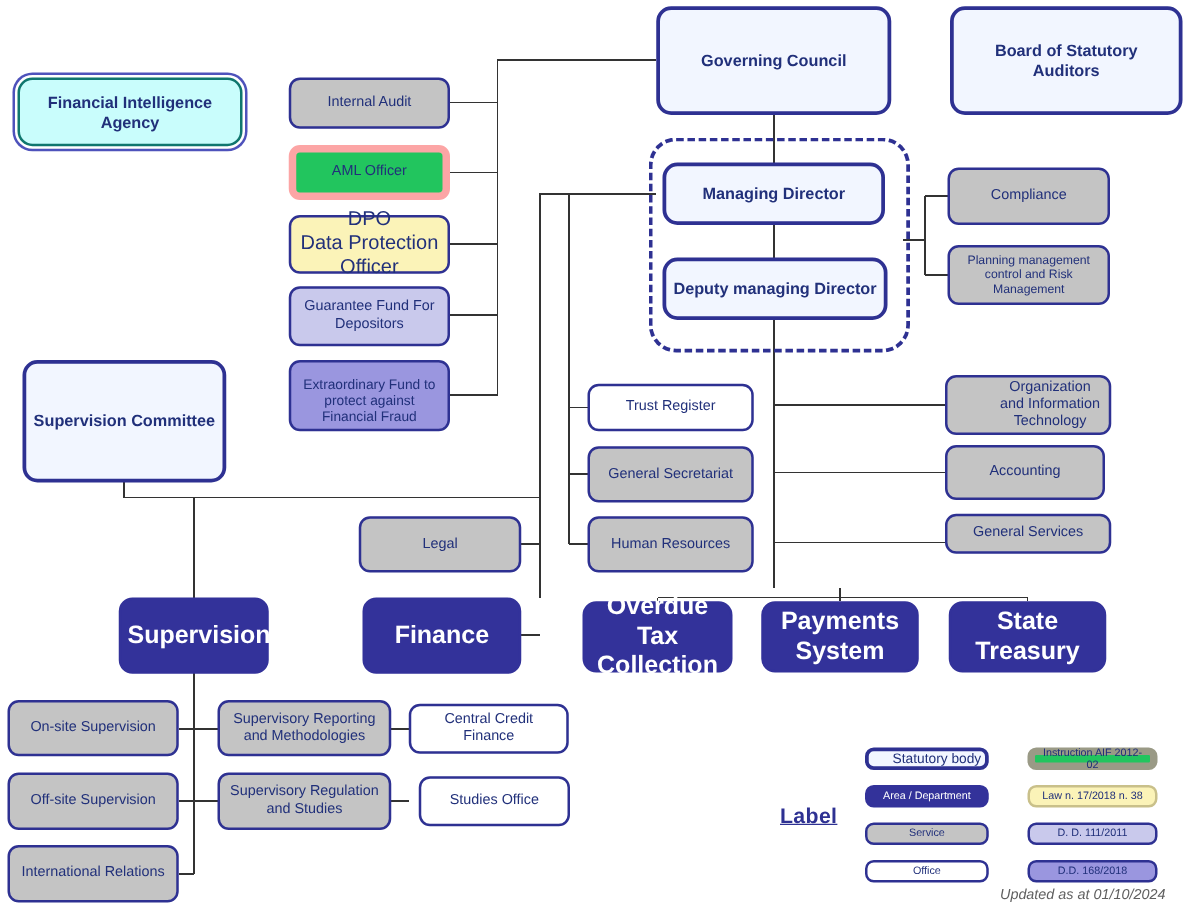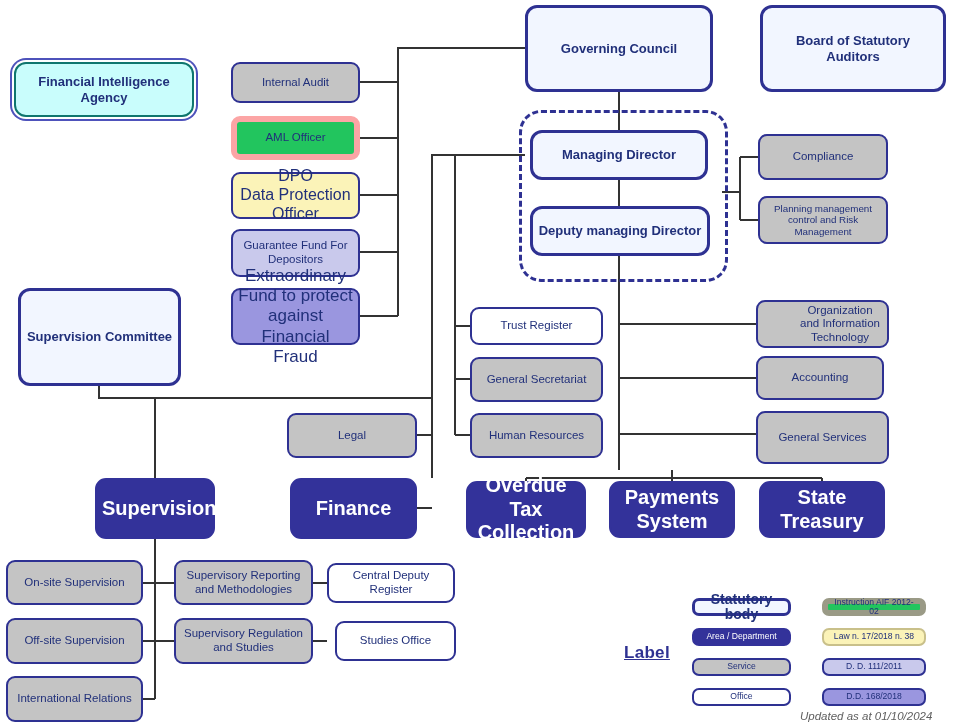--- a/index.html
+++ b/index.html
@@ -26,21 +26,21 @@
   
   .t-statutory{background:#f2f6ff;border:3px solid #2e3192;border-radius:12px;
                font-weight:bold;font-size:13px;}
   .t-dept{background:#33329a;border:2px solid #33329a;border-radius:11px;
           color:#ffffff;font-weight:bold;font-size:20px;}
   .t-service{background:#c4c4c4;border:2px solid #2e3192;font-size:11.5px;}
   .t-office{background:#ffffff;border:2px solid #2e3192;font-size:11.5px;}
   .t-instr{background:#22c55e;border:6px solid #fca5a5;font-size:11.5px;}
   .t-law{background:#fbf3b8;border:2px solid #2e3192;font-size:16px;}
   .t-dd111{background:#c9c9ec;border:2px solid #2e3192;font-size:11.5px;}
-  .t-dd168{background:#9a96df;border:2px solid #2e3192;font-size:17px;}
+  .t-dd168{background:#9a96df;border:2px solid #2e3192;font-size:11px;align-items:flex-end;}
 
   
   .t-fia{
     background:#c9fdfc;border:2px solid #0f766e;border-radius:12px;
     font-weight:bold;font-size:13px;
     box-shadow:0 0 0 2px #ffffff, 0 0 0 4px #4e52bb;
   }
 
   
   #md-frame{
@@ -51,21 +51,21 @@
   
   #legend-title{
     position:absolute;z-index:3;color:#2e3192;font-weight:bold;font-size:17px;
     text-decoration:underline;letter-spacing:.3px;
   }
   .legend-chip{
     position:absolute;z-index:3;box-sizing:border-box;
     display:flex;align-items:center;justify-content:center;text-align:center;
     font-size:8.6px;color:#21307a;border-radius:7px;padding:0 3px;line-height:1.1;
   }
-  .legend-chip.t-statutory{border-width:3px;font-weight:bold;font-size:14px;justify-content:flex-end;}
+  .legend-chip.t-statutory{border-width:3px;font-weight:normal;font-size:11px;justify-content:flex-end;}
   .legend-chip.t-dept{font-weight:normal;font-size:8.6px;color:#ffffff;}
   .legend-chip.t-instr{border-color:#9a9a86;}
   .legend-chip.t-law{border-color:#c9c08a;}
 
   #updated{
     position:absolute;z-index:3;font-style:italic;font-size:11.5px;color:#5f5f5f;
     white-space:nowrap;
   }
 </style>
 </head>
@@ -201,21 +201,21 @@
   </div>
 
   <div class="node t-service" style="left:756px;top:300px;width:133px;height:48px;padding-left:40px;">
     <span>Organization and Information Technology</span>
   </div>
 
   <div class="node t-service" style="left:756px;top:356px;width:128px;height:44px;">
     <span>Accounting</span>
   </div>
 
-  <div class="node t-service" style="left:756px;top:411px;width:133px;height:53px;">
+  <div class="node t-service" style="left:756px;top:411px;width:133px;height:32px;">
     <span>General Services</span>
   </div>
 
   <div class="node t-dept" style="left:95px;top:478px;width:120px;height:61px;">
     <span>Supervision</span>
   </div>
 
   <div class="node t-dept" style="left:290px;top:478px;width:127px;height:61px;">
     <span>Finance</span>
   </div>
@@ -246,21 +246,21 @@
 
   <div class="node t-service" style="left:174px;top:560px;width:139px;height:45px;">
     <span>Supervisory Reporting and Methodologies</span>
   </div>
 
   <div class="node t-service" style="left:174px;top:618px;width:139px;height:46px;">
     <span>Supervisory Regulation and Studies</span>
   </div>
 
   <div class="node t-office" style="left:327px;top:563px;width:128px;height:40px;">
-    <span>Central Deputy Register</span>
+    <span>Central Credit Finance</span>
   </div>
 
   <div class="node t-office" style="left:335px;top:621px;width:121px;height:40px;">
     <span>Studies Office</span>
   </div>
 
   <div id="legend-title" style="left:624px;top:643px;">Label</div>
 
   <div class="legend-chip t-statutory" style="left:692px;top:598px;width:99px;height:18px;">
     <span>Statutory body</span>

